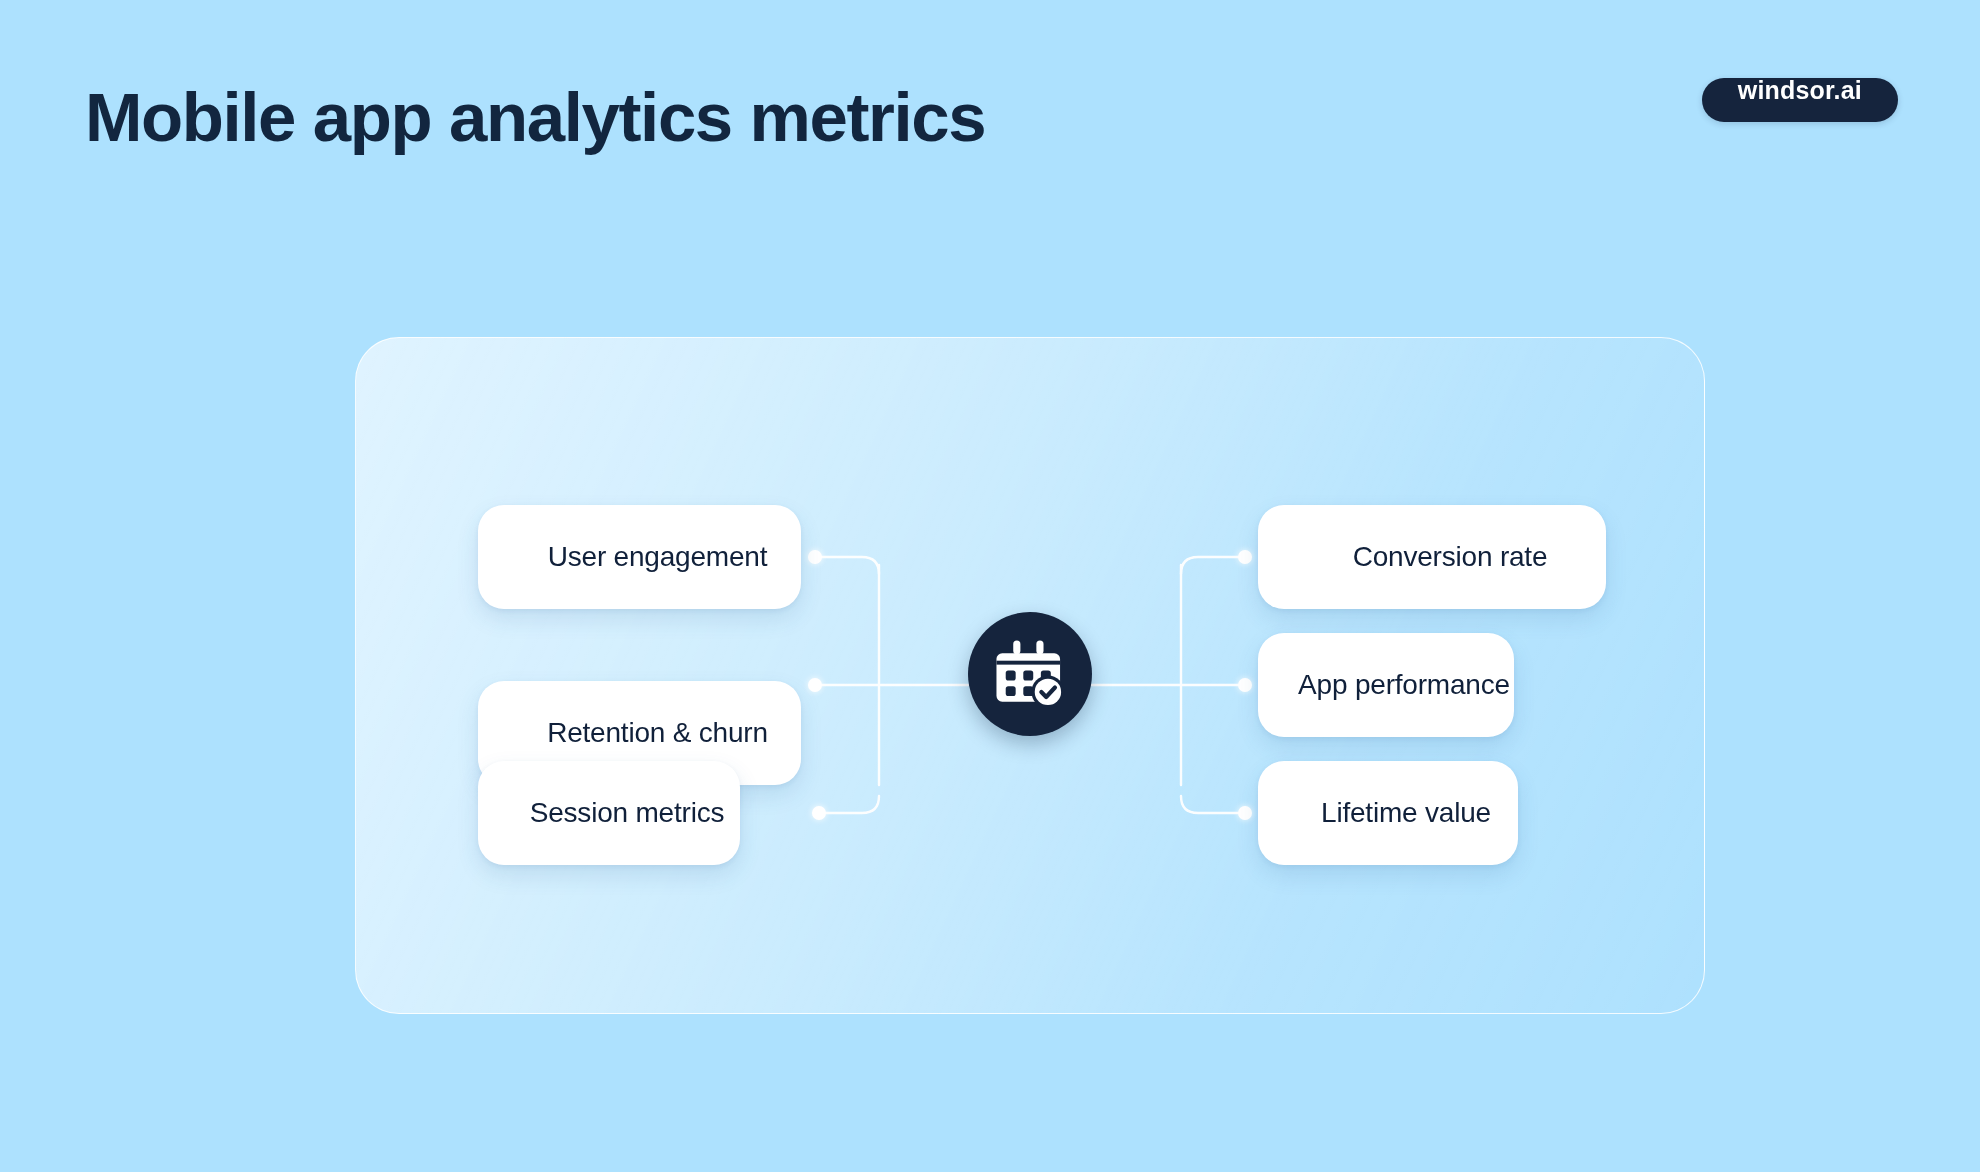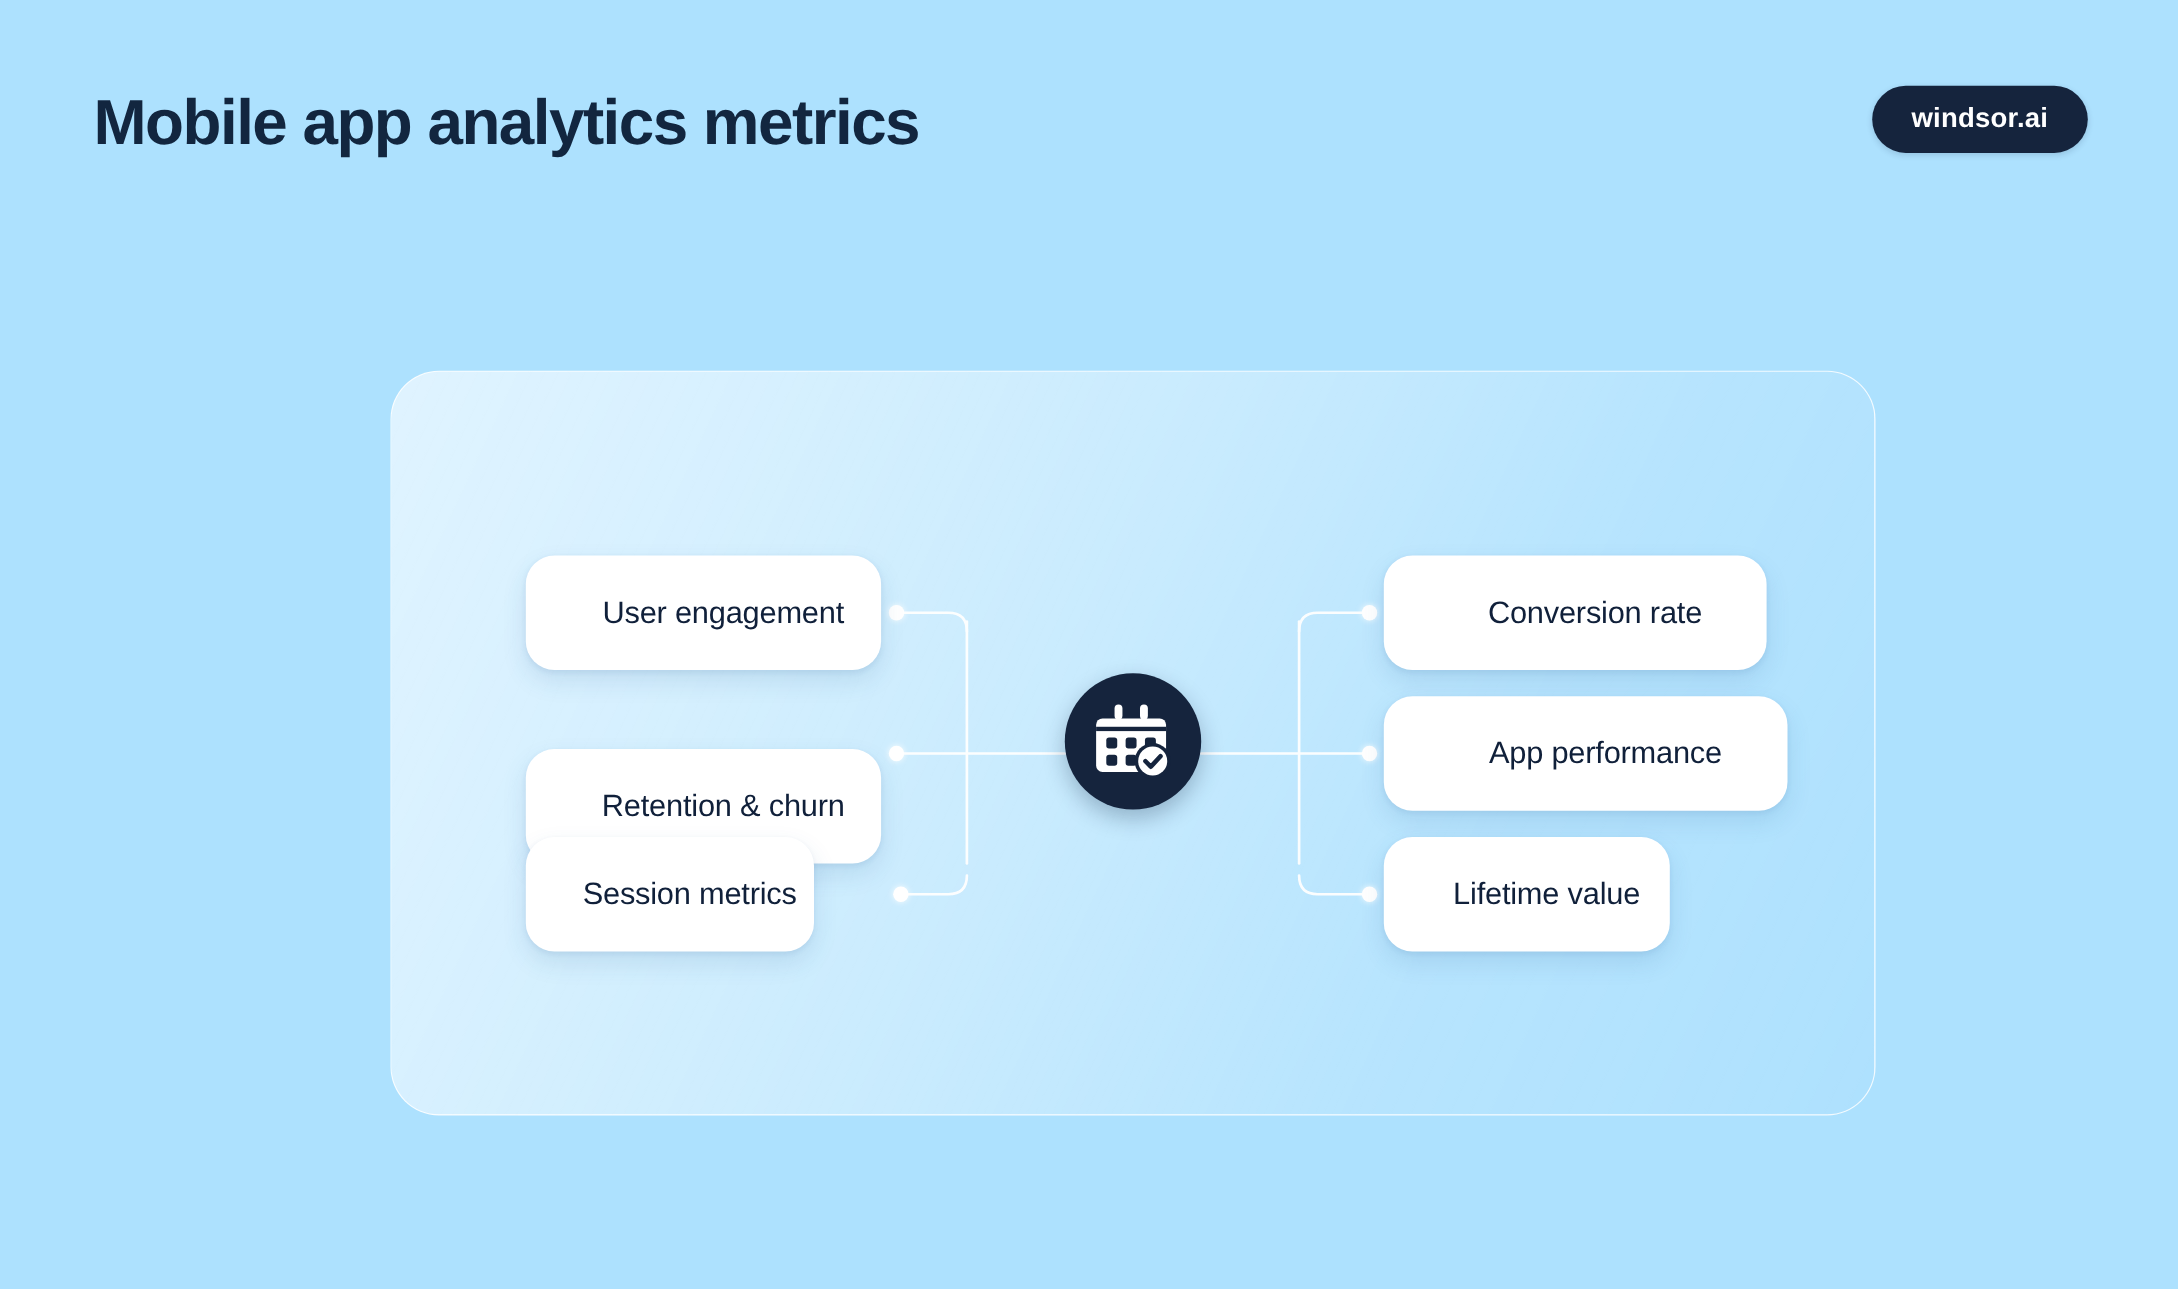--- a/index.html
+++ b/index.html
@@ -14,36 +14,36 @@
     font-family: "Liberation Sans", sans-serif;
     overflow: hidden;
     position: relative;
   }
 
   
   .page-title {
     position: absolute;
     left: 85px;
     top: 80px;
-    font-size: 58px;
+    font-size: 69px;
     font-weight: 700;
     letter-spacing: -1.4px;
     color: #12263f;
     white-space: nowrap;
     line-height: 1.1;
   }
 
   .brand-pill {
     position: absolute;
     right: 82px;
     top: 78px;
     background: #15243d;
     color: #ffffff;
     border-radius: 999px;
-    padding: 17px 36px 19px 36px;
+    padding: 0 36px 19px 36px;
     font-size: 25px;
     font-weight: 700;
     letter-spacing: 0.2px;
     line-height: 1;
     box-shadow: 0 2px 6px rgba(10,30,60,0.16);
   }
 
   
   .panel {
     position: absolute;
@@ -93,21 +93,21 @@
     white-space: nowrap;
   }
 
   
   .card.l1 { left: 478px; top: 505px; width: 323px; }
   .card.l2 { left: 478px; top: 633px; width: 323px; margin-top: 48px; }
   .card.l3 { left: 478px; top: 761px; width: 262px; }
 
   
   .card.r1 { left: 1258px; top: 505px; width: 348px; }
-  .card.r2 { left: 1258px; top: 633px; width: 367px; }
+  .card.r2 { left: 1258px; top: 633px; width: 256px; }
   .card.r3 { left: 1258px; top: 761px; width: 260px; }
 
   
   .hub {
     position: absolute;
     left: 968px;
     top: 612px;
     width: 124px;
     height: 124px;
     border-radius: 50%;

